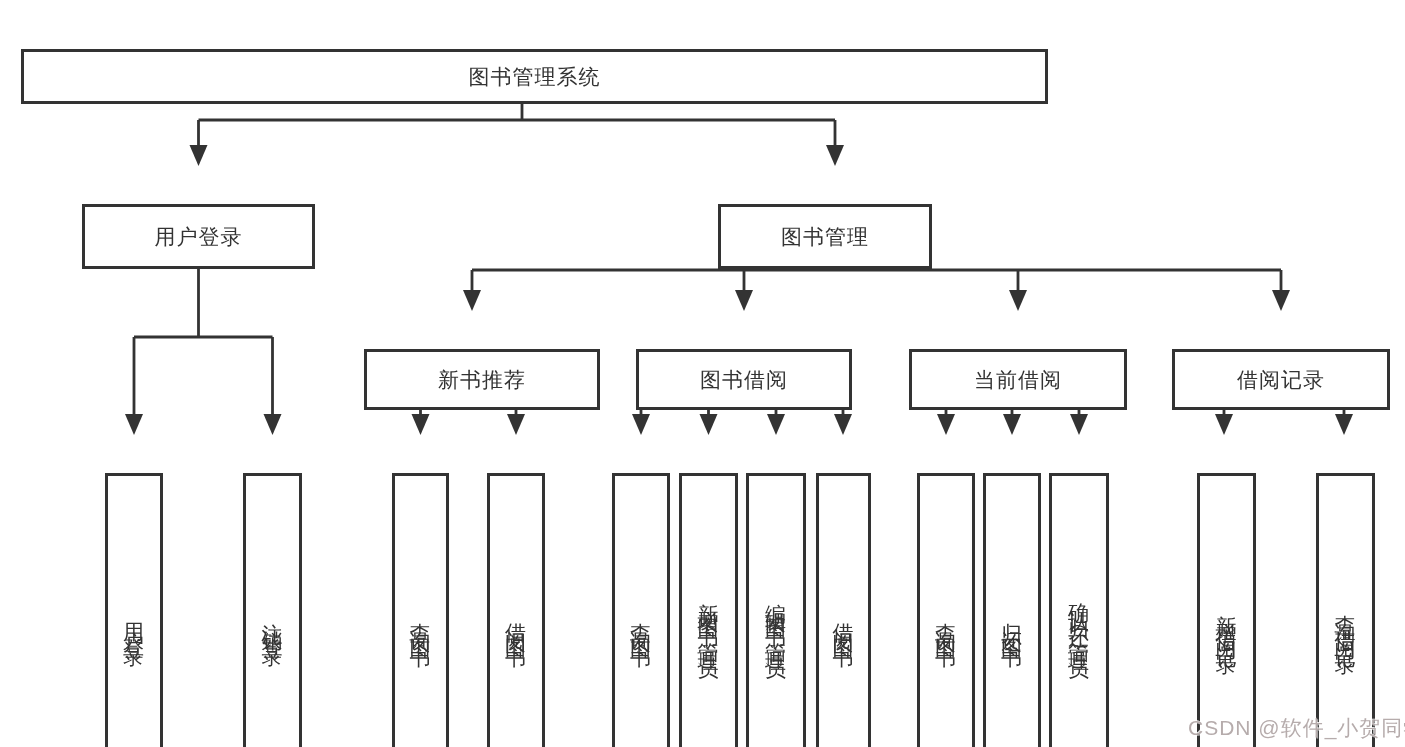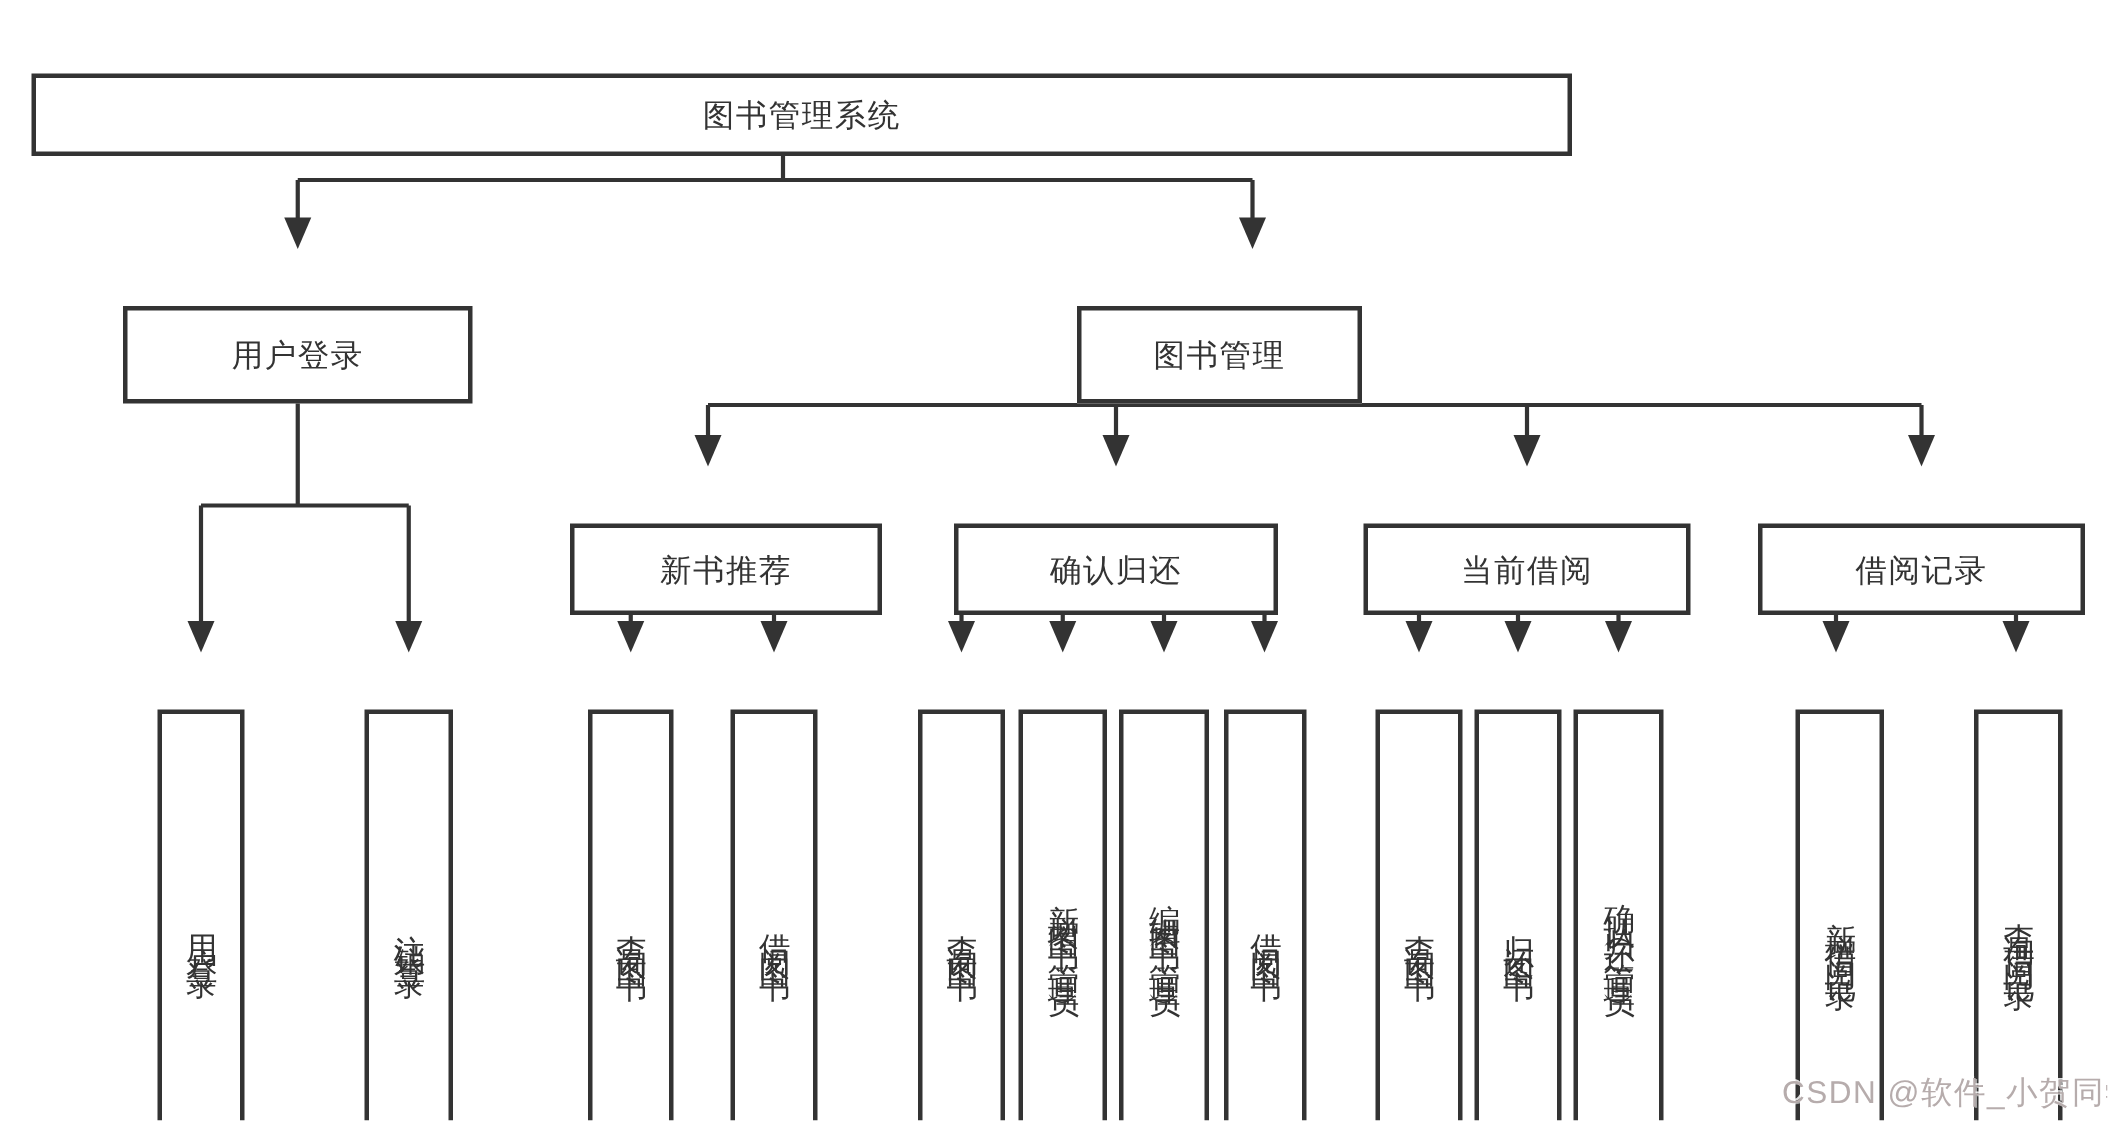--- a/index.html
+++ b/index.html
@@ -74,24 +74,24 @@
       <polygon points="1003,414 1021,414 1012,435"></polygon>
       <polygon points="1070,414 1088,414 1079,435"></polygon>
       <polygon points="1215,414 1233,414 1224,435"></polygon>
       <polygon points="1335,414 1353,414 1344,435"></polygon>
     </g>
   </svg>
 
   <div class="box hbox" style="left:21px;top:13px;width:1027px;height:55px">图书管理系统</div>
 
   <div class="box hbox" style="left:82px;top:168px;width:233px;height:65px">用户登录</div>
-  <div class="box hbox" style="left:718px;top:168px;width:190px;height:65px">图书管理</div>
+  <div class="box hbox" style="left:718px;top:168px;width:214px;height:65px">图书管理</div>
 
-  <div class="box hbox" style="left:380px;top:313px;width:208px;height:61px">新书推荐</div>
-  <div class="box hbox" style="left:636px;top:313px;width:216px;height:61px">确认归还</div>
+  <div class="box hbox" style="left:364px;top:313px;width:236px;height:61px">新书推荐</div>
+  <div class="box hbox" style="left:636px;top:313px;width:216px;height:61px">图书借阅</div>
   <div class="box hbox" style="left:909px;top:313px;width:218px;height:61px">当前借阅</div>
   <div class="box hbox" style="left:1172px;top:313px;width:218px;height:61px">借阅记录</div>
 
   <div class="box vbox" style="left:105px">
     <span>用户登录</span>
     </div>
   <div class="box vbox" style="left:243px;width:59px">
     <span>注销登录</span>
     </div>
 

